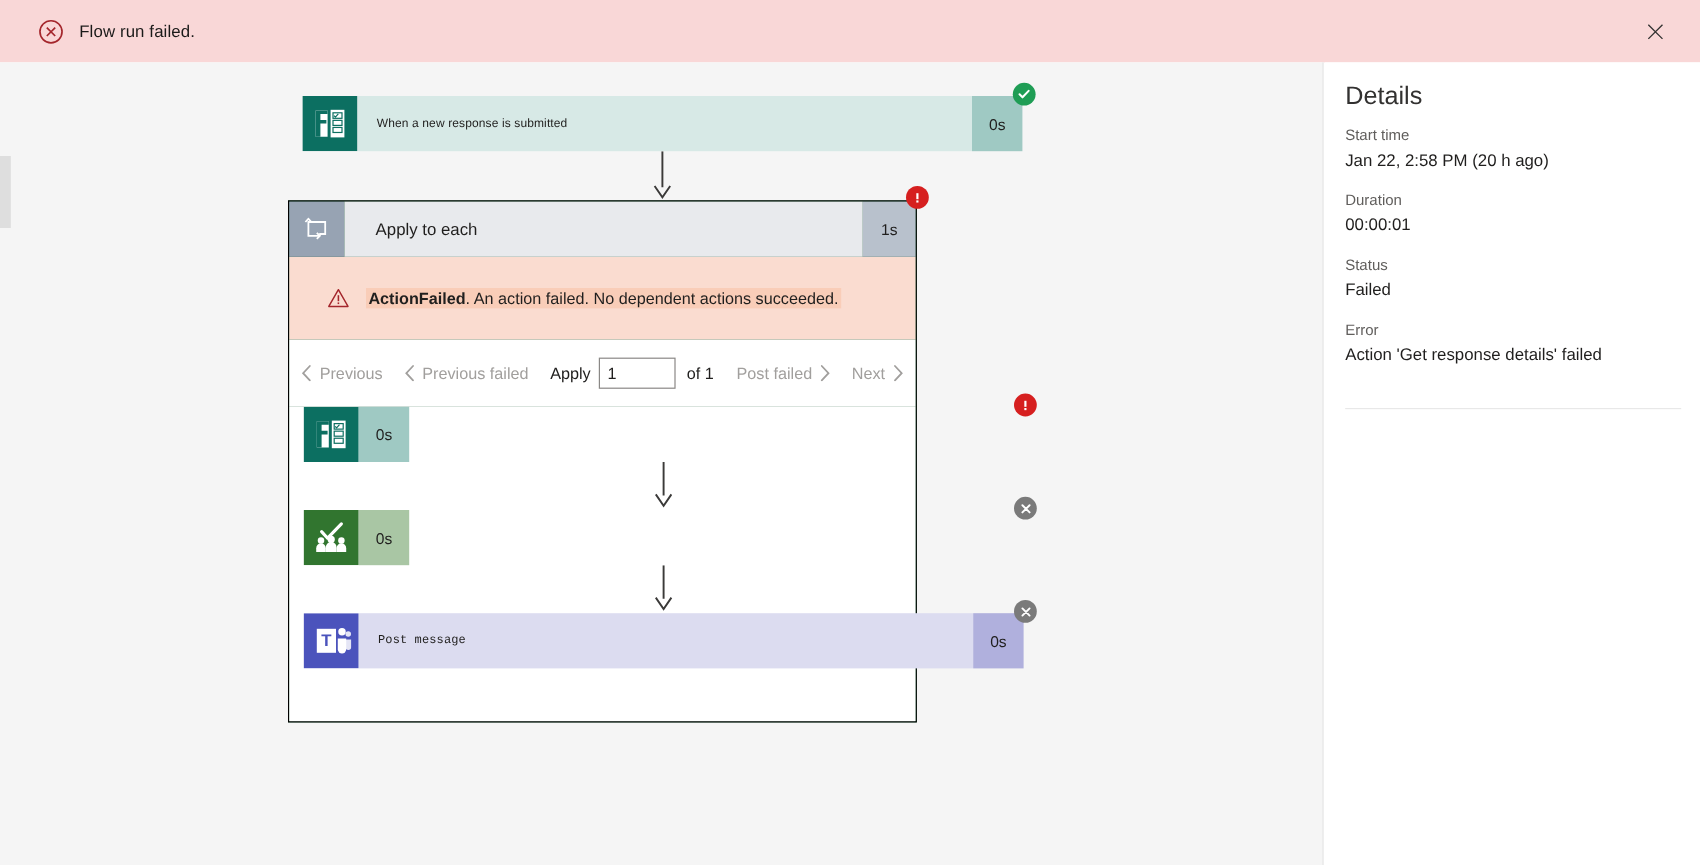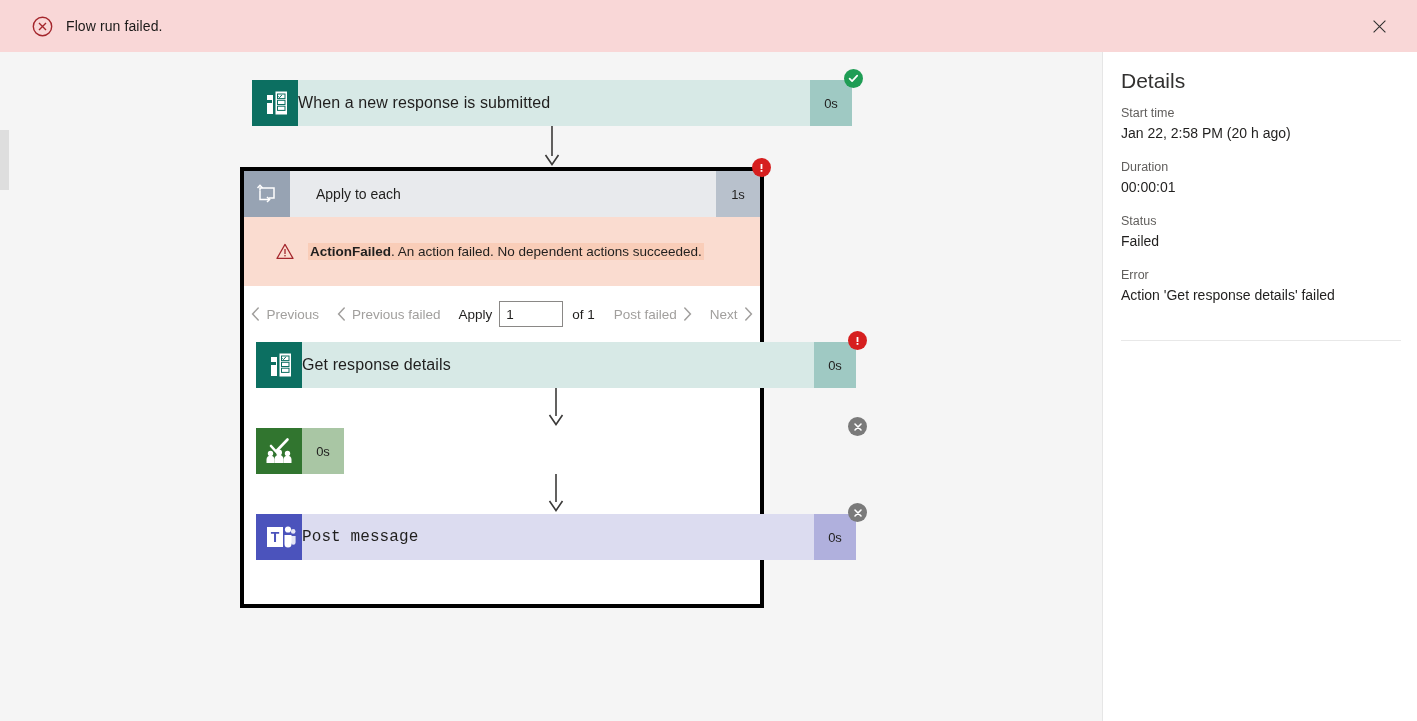--- a/index.html
+++ b/index.html
@@ -90,21 +90,22 @@
     width: 46px;
     flex: 0 0 46px;
     display: flex;
     align-items: center;
     justify-content: center;
   }
   .card-title {
     flex: 1 1 auto;
     display: flex;
     align-items: center;
-    font-size: 16px;
+    padding-left: 16px;
+    font-size: 10px;
     color: #201f1e;
     letter-spacing: .1px;
   }
   .card-dur {
     flex: 0 0 42px;
     display: flex;
     align-items: center;
     justify-content: center;
     font-size: 13px;
     color: #201f1e;
@@ -158,21 +159,21 @@
   .badge-success { background: #1f9d55; }
   .badge-failed  { background: #d61f1f; }
   .badge-skipped { background: #7a7a7a; }
 
   
   .scope {
     position: absolute;
     left: 0; top: 115px;
     width: 524px;
     background: #14532d;
-    border: 4px solid #000000;
+    border: 1px solid #000000;
   }
   .scope-header {
     display: flex;
     align-items: stretch;
     height: 46px;
     position: relative;
   }
   .scope-header .icon-cell {
     width: 46px; flex: 0 0 46px;
     background: #97a3b3;
@@ -430,21 +431,20 @@
                   <rect width="46" height="46" fill="#0c6f61"></rect>
                   <path d="M11 12 h10 v22 h-10 z" fill="#ffffff"></path>
                   <path d="M11 12 h10 v3 h-6 v5 h5 v3 h-5 v11 h-4 z" fill="#0c6f61"></path>
                   <rect x="23.5" y="11.5" width="11.5" height="23" fill="#ffffff"></rect>
                   <rect x="25.5" y="14" width="7.5" height="4.6" fill="none" stroke="#0c6f61" stroke-width="1"></rect>
                   <path d="M26.3 16.3 l1.2 1.3 l2.4 -2.7" stroke="#0c6f61" stroke-width="1" fill="none"></path>
                   <rect x="25.5" y="20.3" width="7.5" height="4.2" fill="none" stroke="#0c6f61" stroke-width="1"></rect>
                   <rect x="25.5" y="26.2" width="7.5" height="4.2" fill="none" stroke="#0c6f61" stroke-width="1"></rect>
                 </svg>
               </div>
-              <div class="card-title">Get response details</div>
               <div class="card-dur">0s</div>
               <div class="badge badge-failed" style="right:-11px; top:-11px;">
                 <svg width="11" height="11" viewBox="0 0 11 11">
                   <rect x="4.6" y="2" width="1.8" height="5" fill="#ffffff"></rect>
                   <rect x="4.6" y="8" width="1.8" height="1.8" fill="#ffffff"></rect>
                 </svg>
               </div>
             </div>
           </div>
 

